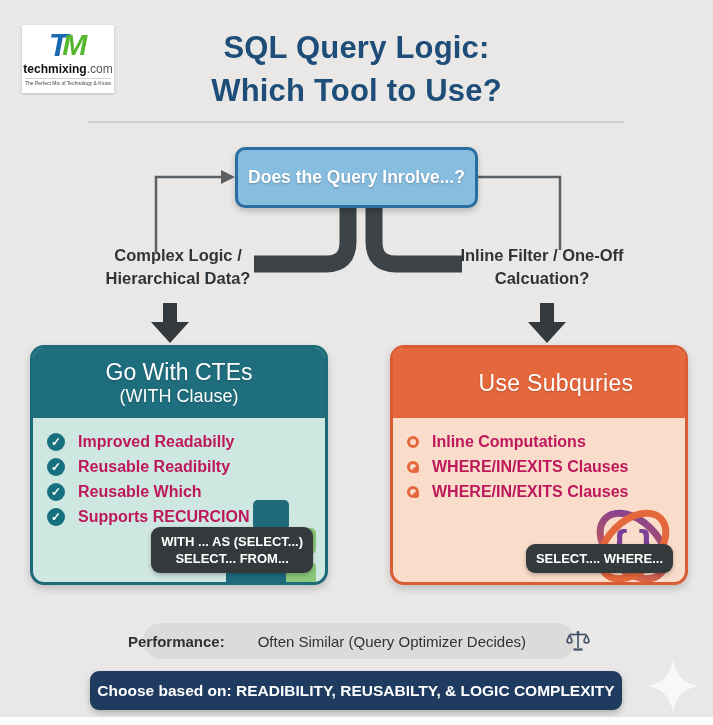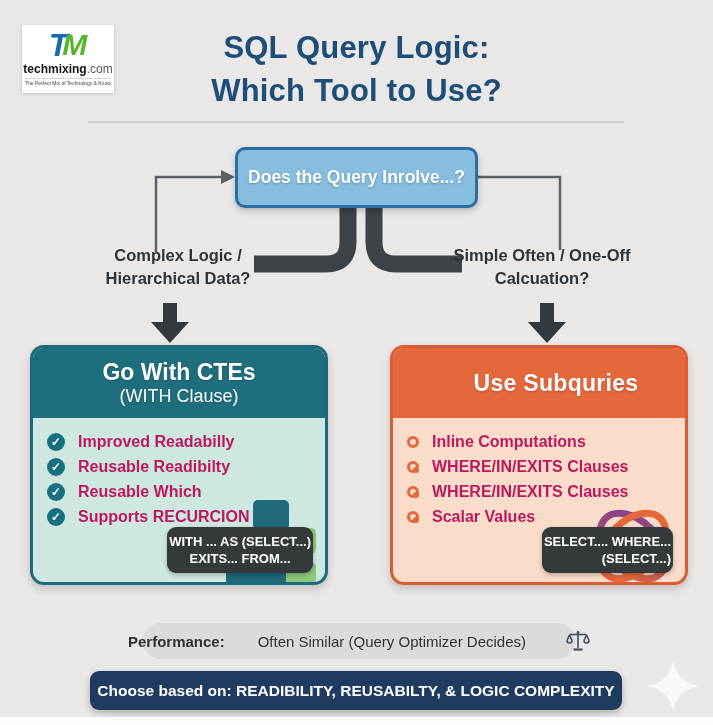--- a/index.html
+++ b/index.html
@@ -35,36 +35,36 @@
   .branch-left{left:60px;}
   .branch-right{left:424px;}
   
   .card{position:absolute;top:345px;width:298px;height:240px;border-radius:14px;
         overflow:hidden;box-shadow:0 4px 9px rgba(0,0,0,.18);}
   .card-cte{left:30px;border:3px solid #1d6b7a;background:#cfe7e1;}
   .card-sub{left:390px;border:3px solid #d95c34;background:#f9dcc9;}
   .card-header{height:70px;display:flex;flex-direction:column;align-items:center;justify-content:center;color:#fff;}
   .card-cte .card-header{background:#1f6e7d;}
   .card-sub .card-header{background:#e5673c;}
-  .card-title{font-size:23px;font-weight:bold;line-height:26px;text-shadow:0 1px 2px rgba(0,0,0,.2);}
+  .card-title{font-size:23px;font-weight:normal;line-height:26px;text-shadow:0 1px 2px rgba(0,0,0,.2);}
   .card-sub .card-title{letter-spacing:.3px;margin-left:34px;}
   .card-subtitle{font-size:18px;font-weight:normal;line-height:22px;text-shadow:0 1px 2px rgba(0,0,0,.2);}
   .card-body{position:relative;height:167px;padding:15px 12px 0 14px;}
   .row{display:flex;align-items:center;margin-bottom:7px;}
   .row-label{font-size:16px;font-weight:600;color:#be185d;white-space:nowrap;}
   .check{flex:0 0 18px;width:18px;height:18px;border-radius:50%;background:#17707e;color:#fff;
          font-size:12px;line-height:18px;text-align:center;font-weight:bold;margin-right:13px;}
   .ring{flex:0 0 12px;width:12px;height:12px;border:3px solid #e5673c;border-radius:50%;
         margin-right:13px;position:relative;}
   .ring.has-dot::after{content:"";position:absolute;left:3px;top:3px;width:6px;height:6px;border-radius:50%;background:#e5673c;}
   .side-icon{position:absolute;top:80px;}
   .card-cte .side-icon{right:8px;width:92px;height:92px;}
   .card-sub .side-icon{right:4px;width:96px;height:96px;}
   .code-box{position:absolute;right:12px;bottom:12px;background:#34393c;border-radius:9px;
-            color:#fff;font-size:13px;font-weight:bold;line-height:17px;padding:6px 2px;
+            color:#fff;font-size:13px;font-weight:bold;line-height:17px;padding:6px 10px;
             box-shadow:0 2px 4px rgba(0,0,0,.25);}
   .code-box .c1{text-align:left;}
   .code-box .c2{text-align:center;}
   .card-sub .code-box .c2{text-align:right;}
   
   .perf{position:absolute;left:143px;top:623px;width:432px;height:36px;border-radius:18px;
         background:#dcdbd9;display:flex;align-items:center;justify-content:center;
         font-size:15px;color:#2e3338;white-space:nowrap;gap:28px;}
   .perf .plabel{font-weight:bold;margin-right:5px;}
   .perf .scales{margin-left:12px;display:flex;align-items:center;}
@@ -119,21 +119,21 @@
 
   <div class="decision">
     <span>Does the Query Inrolve...?</span>
   </div>
 
   <div class="branch branch-left">
     <div>Complex Logic /</div>
     <div>Hierarchical Data?</div>
   </div>
   <div class="branch branch-right">
-    <div>Simple Often / One-Off</div>
+    <div>Inline Filter / One-Off</div>
     <div>Calcuation?</div>
   </div>
 
   <div class="card card-cte">
     <div class="card-header">
       <div class="card-title">Go With CTEs</div>
       <div class="card-subtitle">(WITH Clause)</div>
     </div>
     <div class="card-body">
       <div class="row">
@@ -161,62 +161,57 @@
         </g>
         <rect x="28" y="2" width="36" height="30" rx="5" fill="#1f6b7d"></rect>
         <rect x="1" y="30" width="30" height="26" rx="5" fill="#8cc87a"></rect>
         <rect x="61" y="30" width="30" height="26" rx="5" fill="#8cc87a"></rect>
         <rect x="1" y="62" width="32" height="29" rx="5" fill="#1f6b7d"></rect>
         <rect x="28" y="62" width="36" height="30" rx="5" fill="#1f6b7d"></rect>
         <rect x="61" y="64" width="30" height="27" rx="5" fill="#8cc87a"></rect>
       </svg>
       <div class="code-box">
         <div class="c1">WITH ... AS (SELECT...)</div>
-        <div class="c2">EXITS... FROM...</div>
+        <div class="c2">SELECT... FROM...</div>
       </div>
     </div>
   </div>
 
   <div class="card card-sub">
     <div class="card-header">
       <div class="card-title">Use Subquries</div>
     </div>
     <div class="card-body">
       <div class="row">
         <span class="ring"></span>
         <span class="row-label">Inline Computations</span>
       </div>
       <div class="row">
         <span class="ring has-dot"></span>
         <span class="row-label">WHERE/IN/EXITS Clauses</span>
       </div>
       <div class="row">
         <span class="ring has-dot"></span>
         <span class="row-label">WHERE/IN/EXITS Clauses</span>
-      </div>
-      <div class="row">
-        <span class="ring has-dot"></span>
-        <span class="row-label">Scalar Values</span>
       </div>
       <svg class="side-icon" viewBox="0 0 96 96" xmlns="http://www.w3.org/2000/svg">
         <defs>
           <linearGradient id="pg" x1="0" y1="0" x2="1" y2="1">
             <stop offset="0" stop-color="#7b3f98"></stop>
             <stop offset="1" stop-color="#e5673c"></stop>
           </linearGradient>
         </defs>
         <g fill="none" stroke-width="7" stroke-linecap="round">
           <ellipse cx="48" cy="48" rx="39" ry="25" transform="rotate(45 48 48)" stroke="url(#pg)"></ellipse>
           <ellipse cx="48" cy="48" rx="39" ry="25" transform="rotate(-45 48 48)" stroke="#e5673c"></ellipse>
         </g>
         <text x="48" y="61" font-size="40" font-weight="bold" fill="#7b3f98" text-anchor="middle">{ }</text>
       </svg>
       <div class="code-box">
         <div class="c1">SELECT.... WHERE...</div>
-        <div class="c2">(SELECT...)</div>
       </div>
     </div>
   </div>
 
   <div class="perf">
     <span class="plabel">Performance:</span>
     <span>Often Similar (Query Optimizer Decides)</span>
     <span class="scales">
       <svg width="24" height="22" viewBox="0 0 24 22" xmlns="http://www.w3.org/2000/svg" fill="none" stroke="#3e4e64" stroke-width="1.6">
         <line x1="12" y1="2.5" x2="12" y2="18"></line>

